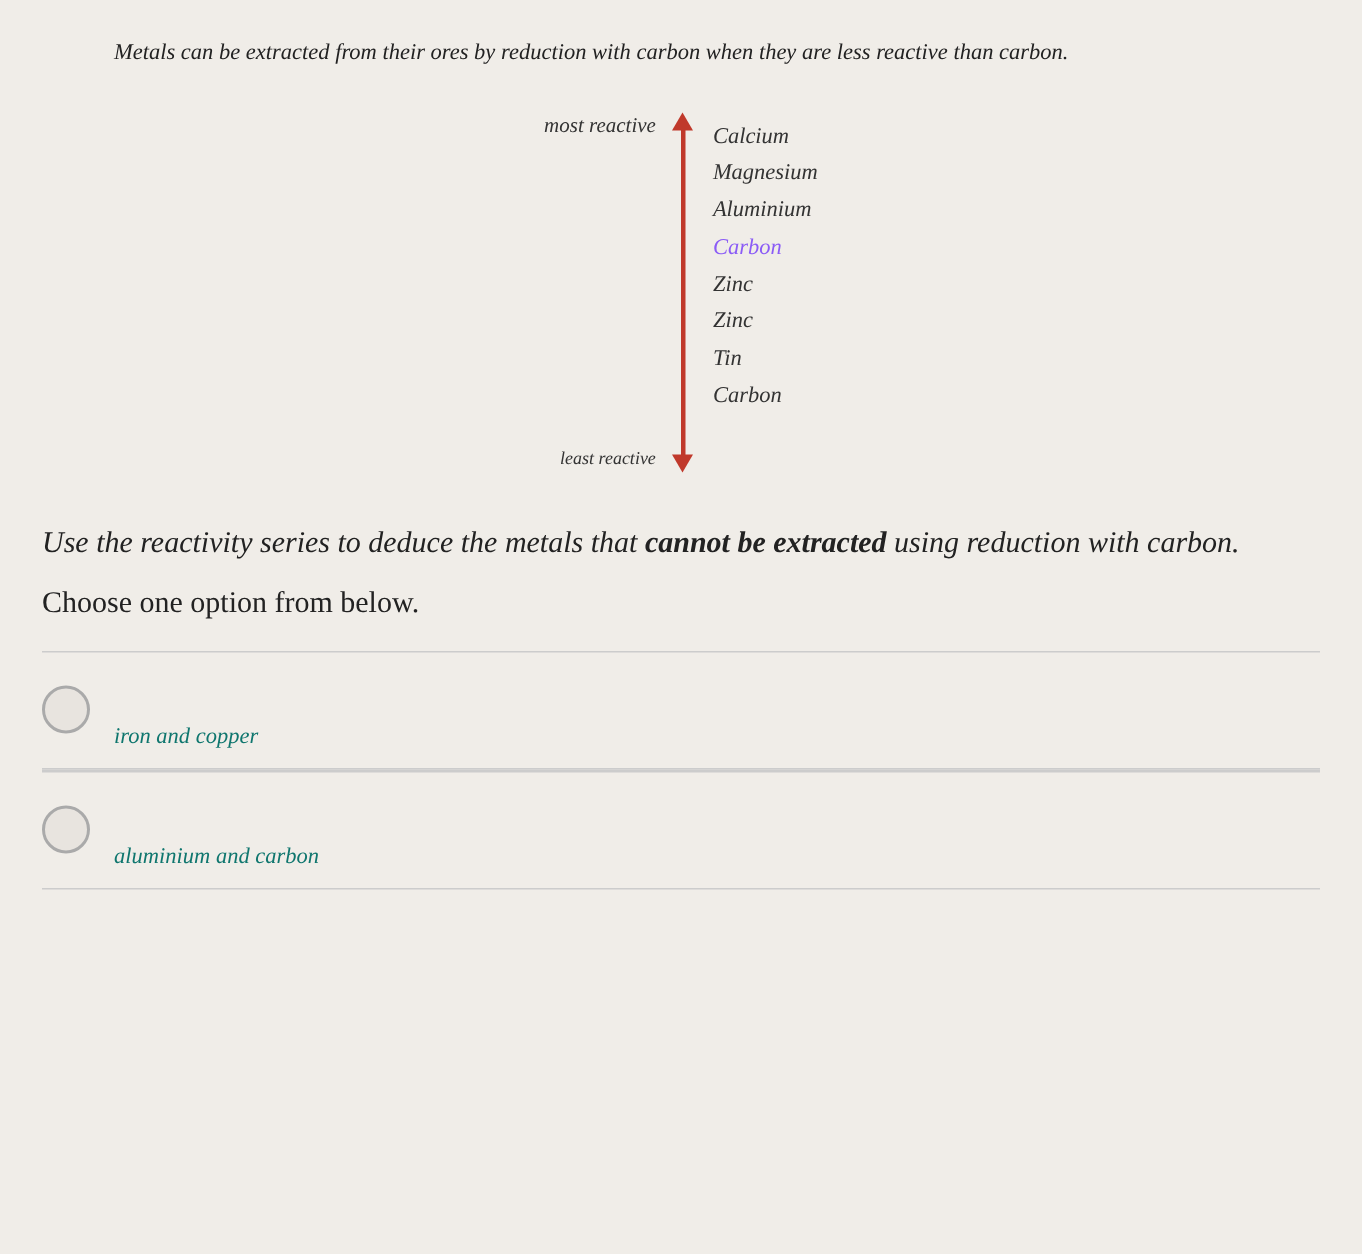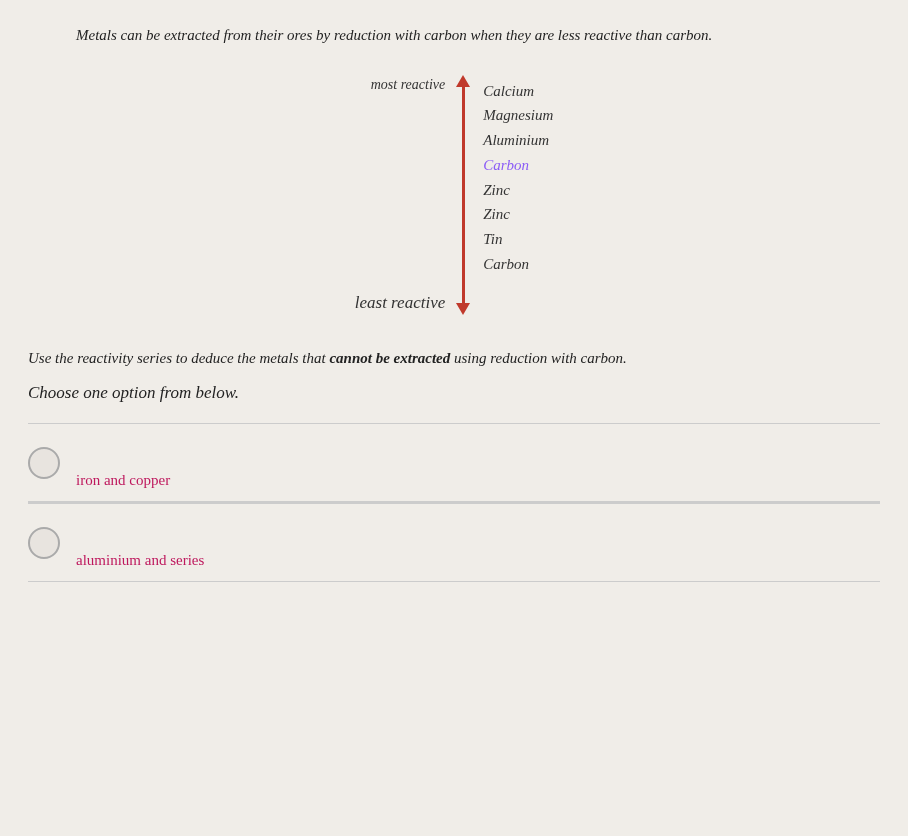--- a/index.html
+++ b/index.html
@@ -52,21 +52,21 @@
 
     .label-most-reactive {
       font-style: italic;
       font-size: 14px;
       color: #333;
       margin-top: 2px;
     }
 
     .label-least-reactive {
       font-style: italic;
-      font-size: 17px;
+      font-size: 12px;
       color: #333;
       margin-bottom: 2px;
     }
 
     .arrow-column {
       display: flex;
       flex-direction: column;
       align-items: center;
       width: 20px;
       height: 240px;
@@ -118,35 +118,34 @@
       color: #333;
       font-style: italic;
     }
 
     .element-item.highlight {
       color: #8b5cf6;
       font-weight: normal;
     }
 
     .question-text {
-      font-size: 15px;
+      font-size: 20px;
       line-height: 1.5;
       margin-bottom: 14px;
       font-style: italic;
       color: #222;
     }
 
     .question-text strong {
       font-weight: bold;
       font-style: italic;
     }
 
     .choose-text {
-      font-size: 17px;
-      font-style: italic;
+      font-size: 20px;
       margin-bottom: 20px;
       color: #222;
     }
 
     .options-list {
       display: flex;
       flex-direction: column;
       gap: 0px;
     }
 
@@ -165,21 +164,22 @@
       background-color: #e8e4df;
       margin-right: 16px;
       flex-shrink: 0;
       display: flex;
       align-items: center;
       justify-content: center;
     }
 
     .option-label {
       font-size: 15px;
-      color: #be185d;
+      font-style: italic;
+      color: #0f766e;
       margin-top: 36px;
     }
 
     .divider {
       border: none;
       border-top: 1px solid #ccc;
       margin: 0;
     }
   </style>
 </head>
@@ -223,16 +223,16 @@
 <hr class="divider">
     <div class="option-item">
       <div class="radio-circle"></div>
       <span class="option-label">iron and copper</span>
     </div>
     <hr class="divider">
     <hr class="divider">
     <hr class="divider">
     <div class="option-item">
       <div class="radio-circle"></div>
-      <span class="option-label">aluminium and series</span>
+      <span class="option-label">aluminium and carbon</span>
     </div>
     <hr class="divider">
   </div>
 
 </body></html>

